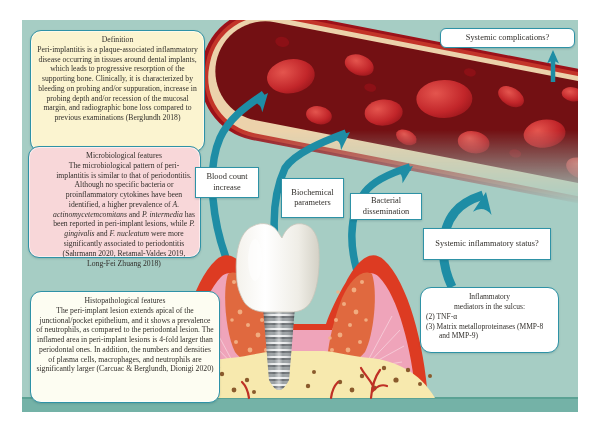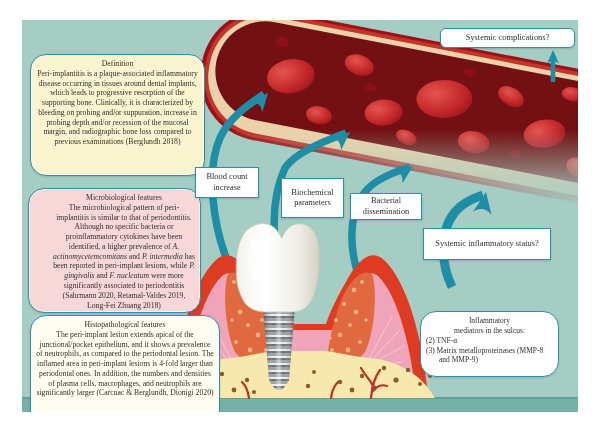--- a/index.html
+++ b/index.html
@@ -2,29 +2,29 @@
 <html><head>
 <meta charset="utf-8">
 <style>
   html,body{margin:0;padding:0;background:#ffffff;}
   .page{position:relative;width:600px;height:435px;background:#ffffff;overflow:hidden;
         font-family:"Liberation Serif","DejaVu Serif",serif;color:#322f2b;}
   .canvas{position:absolute;left:22px;top:20px;width:556px;height:392px;
           background:#a6cdc4;overflow:hidden;}
   .canvas svg{position:absolute;left:0;top:0;}
   .tbox{position:absolute;box-sizing:border-box;border:1.6px solid #2e92a6;
-        border-radius:16px;z-index:3;padding:4px 5px;text-align:center;
-        font-size:7.7px;line-height:1.27;box-shadow:inset 0 0 0 1px rgba(255,255,255,.55),0 1px 2px rgba(20,70,80,.18);margin-top:24px;}
+        border-radius:11px;z-index:3;padding:4px 5px;text-align:center;
+        font-size:7.7px;line-height:1.27;box-shadow:inset 0 0 0 1px rgba(255,255,255,.55),0 1px 2px rgba(20,70,80,.18);}
   .tbox .ttl{display:block;}
   .lbl{position:absolute;box-sizing:border-box;border:1.6px solid #2e92a6;
        border-radius:0;background:#ffffff;z-index:3;display:flex;align-items:center;
        justify-content:center;text-align:center;font-size:8.4px;line-height:1.25;
        padding:1px 3px;box-shadow:0 1px 2px rgba(20,70,80,.22);}
   .def{left:8px;top:10px;width:175px;height:122px;background:#fbf4d0;}
-  .mic{left:6px;top:144px;width:173px;height:125px;background:#f8d7d9;padding-left:24px;}
+  .mic{left:6px;top:126px;width:173px;height:112px;background:#f8d7d9;padding-left:24px;}
   .his{left:8px;top:271px;width:190px;height:112px;background:#fdfdf2;}
   .med{left:398px;top:267px;width:139px;height:66px;background:#ffffff;font-size:7.5px;}
   .med .items{text-align:left;margin-top:1px;}
   .med .item{padding-left:13px;text-indent:-13px;}
   .lbl.bc{left:173px;top:147px;width:64px;height:31px;}
   .lbl.bp{left:259px;top:158px;width:63px;height:40px;}
   .lbl.bd{left:328px;top:173px;width:72px;height:27px;}
   .lbl.ss{left:401px;top:208px;width:128px;height:32px;}
   .lbl.sc{left:418px;top:8px;width:135px;height:20px;border-radius:6px;}
 </style>

